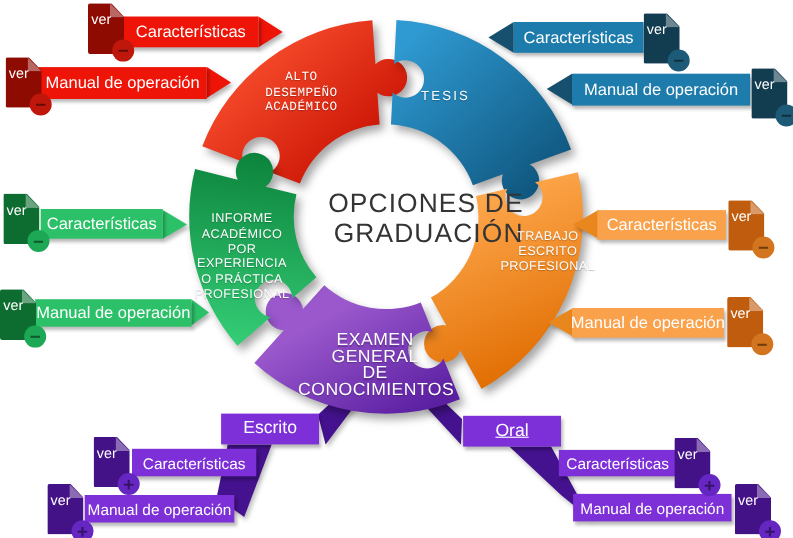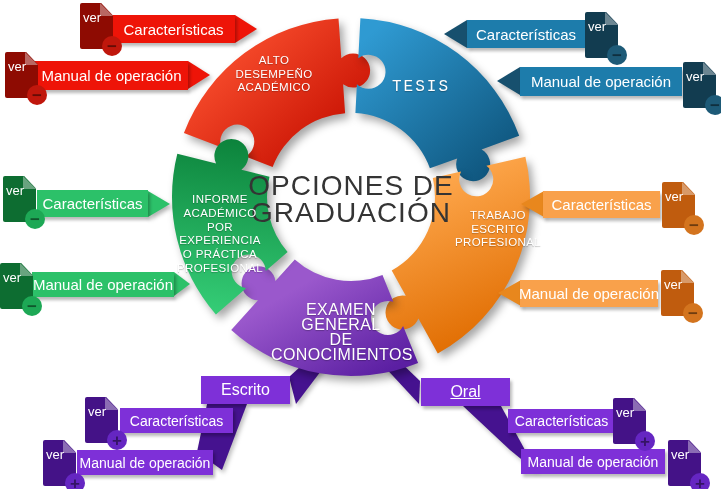--- a/index.html
+++ b/index.html
@@ -5,22 +5,22 @@
   html,body{margin:0;padding:0;background:#fff;}
   #stage{position:relative;width:721px;height:489px;background:#fff;overflow:hidden;
          font-family:"Liberation Sans",sans-serif;}
   
   #wheel{position:absolute;inset:0;z-index:1;}
   .piece{filter:drop-shadow(4px 5px 4px rgba(0,0,0,.35));cursor:pointer;}
   .ribbon{filter:drop-shadow(2px 3px 2px rgba(0,0,0,.25));}
   .piece-label{position:absolute;z-index:2;color:#fff;text-align:center;
       white-space:pre-line;font-size:11.5px;line-height:13.5px;letter-spacing:.4px;
       text-shadow:0 1px 1px rgba(0,0,0,.25);}
-  #title{position:absolute;left:226px;top:172px;width:250px;z-index:2;text-align:center;
-      font-size:28px;line-height:27px;letter-spacing:1px;color:#333;}
+  #title{position:absolute;left:226px;top:172px;width:250px;z-index:2;text-align:right;
+      font-size:24px;line-height:27px;letter-spacing:1px;color:#333;}
   
   .branch{position:absolute;inset:0;z-index:3;pointer-events:none;}
   .branch *{pointer-events:auto;}
   .bar{position:absolute;display:flex;align-items:center;justify-content:center;
       background:var(--bar);color:#fff;font-size:15px;z-index:3;cursor:pointer;
       box-shadow:2px 3px 3px rgba(0,0,0,.28);white-space:nowrap;}
   .bar.small{font-size:14px;}
   .bar.node{font-size:16px;}
   .arr{position:absolute;width:0;height:0;z-index:2;
       filter:drop-shadow(2px 3px 2px rgba(0,0,0,.3));}
@@ -80,24 +80,24 @@
       <path d="M432.8,178.1 L461.1,171.6 A17 17 0 1 0 486.4,165.7 L525.4,156.7 A179 179 0 0 1 437.8,353.6 L418.4,318.6 A17 17 0 1 1 405.8,295.8 L391.7,270.5 A84 84 0 0 0 432.8,178.1 Z" fill="url(#g-trabajo-escrito)" class="piece"></path>
       <path d="M382.5,274.9 L393.3,301.8 A17 17 0 1 0 403.1,325.9 L418.1,363.0 A179 179 0 0 1 231.2,330.0 L258.0,300.3 A17 17 0 1 1 275.4,281.0 L294.8,259.4 A84 84 0 0 0 382.5,274.9 Z" fill="url(#g-examen-general)" class="piece"></path>
       <path d="M287.6,252.1 L265.7,271.1 A17 17 0 1 0 246.1,288.2 L215.9,314.4 A179 179 0 0 1 177.3,153.7 L216.1,163.4 A17 17 0 1 1 241.4,169.7 L269.5,176.7 A84 84 0 0 0 287.6,252.1 Z" fill="url(#g-informe-academico)" class="piece"></path>
     </svg>
 
   <div id="title" style="color: rgb(52, 52, 52);">
     <div>OPCIONES DE</div>
     <div>GRADUACIÓN</div>
   </div>
 
-  <div class="piece-label" style="left:214px;top:54px;width:120px;">ALTO
+  <div class="piece-label" style="left:214px;top:64px;width:120px;font-family:Liberation Mono, monospace;">ALTO
 DESEMPEÑO
 ACADÉMICO</div>
-  <div class="piece-label" style="left:376px;top:81px;width:90px;font-size:16px;letter-spacing:2px;font-family:Liberation Mono, monospace;">TESIS</div>
+  <div class="piece-label" style="left:360px;top:81px;width:90px;font-size:12px;letter-spacing:2px;">TESIS</div>
   <div class="piece-label" style="left:450px;top:209px;width:96px;">TRABAJO
 ESCRITO
 PROFESIONAL</div>
   <div class="piece-label" style="left:271px;top:302px;width:140px;font-size:16px;line-height:15px;">EXAMEN
 GENERAL
 DE CONOCIMIENTOS</div>
   <div class="piece-label" style="left:162px;top:193px;width:116px;line-height:13.8px;">INFORME
 ACADÉMICO
 POR
 EXPERIENCIA

